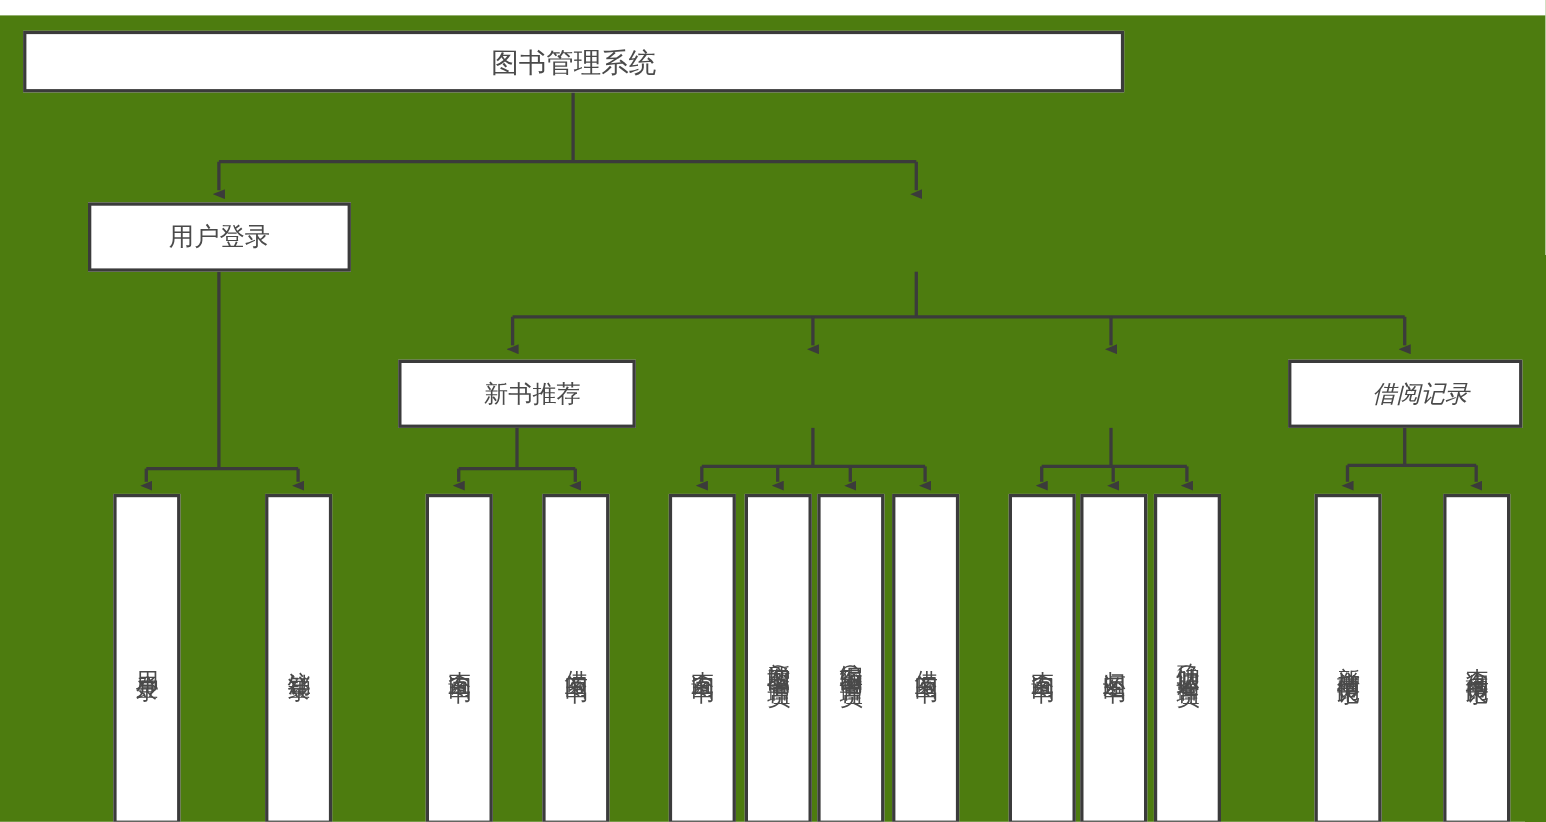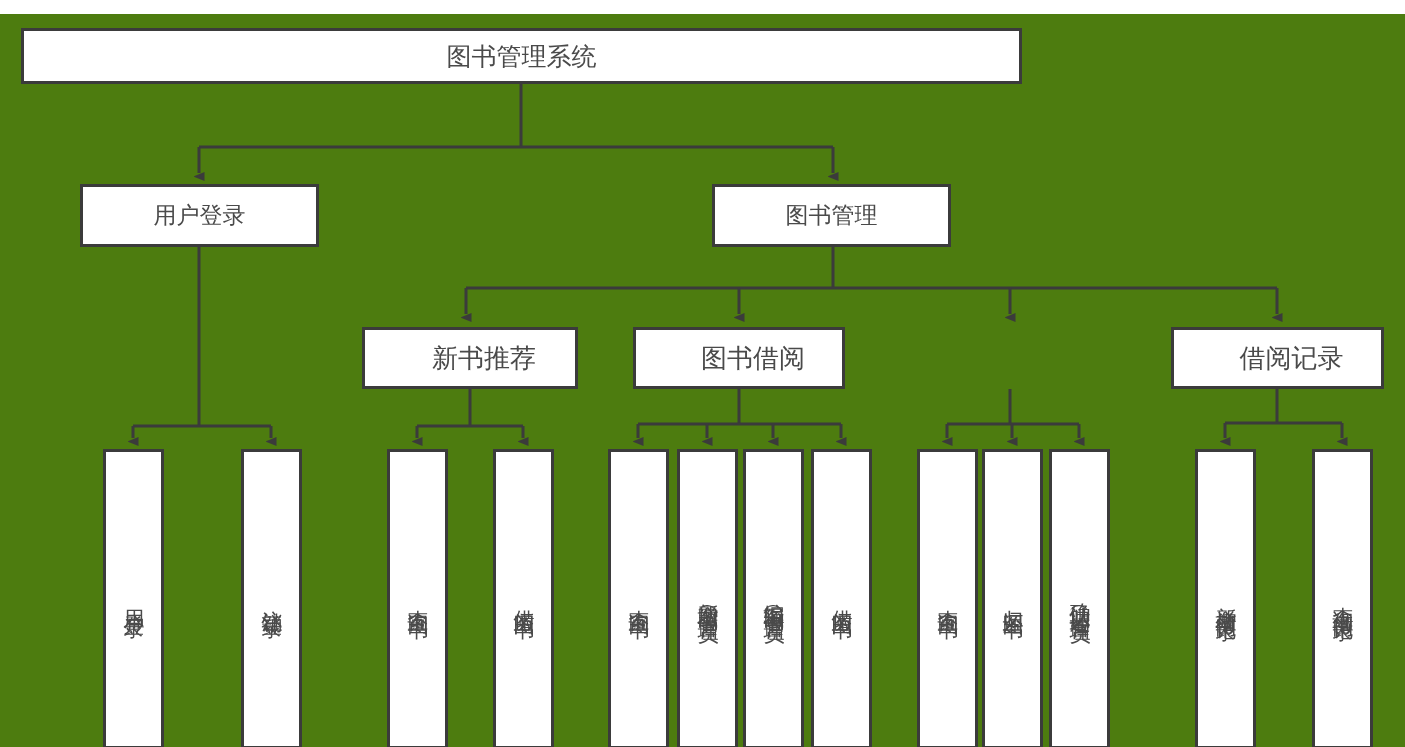--- a/index.html
+++ b/index.html
@@ -6,21 +6,21 @@
   body{width:1405px;height:747px;overflow:hidden;
        font-family:"DejaVu Sans","Liberation Sans",sans-serif;}
   #stage{position:relative;width:1405px;height:747px;background:#4d7c0f;margin-top:14px;}
   svg.edges{position:absolute;left:0;top:0;width:1405px;height:747px;}
   .node{position:absolute;box-sizing:border-box;
         border:3px solid #3b3b3b;background:#ffffff;
         display:flex;align-items:center;justify-content:center;
         color:#4a4a4a;}
   .node.lvl1{font-size:25px;}
   .node.lvl2{font-size:23px;}
-  .node.lvl3{font-size:26px;padding-left:28px;}
+  .node.lvl3{font-size:22px;padding-left:28px;}
   .leaf{position:absolute;box-sizing:border-box;
         border:3px solid #3b3b3b;background:#ffffff;
         display:flex;align-items:center;justify-content:center;
         color:#4a4a4a;font-size:21px;}
   .leaf span{writing-mode:vertical-rl;text-orientation:upright;
              letter-spacing:3px;line-height:1;white-space:nowrap;
              display:block;}
   .watermark{position:absolute;color:#c9c9c9;font-size:17px;
              letter-spacing:.5px;white-space:nowrap;}
 </style>
@@ -79,31 +79,25 @@
     </g>
   </svg>
 
   <div class="node lvl1" style="left:21px;top:14px;width:1001px;height:56px;">
     <span>图书管理系统</span>
   </div>
 
   <div class="node lvl2" style="left:80px;top:170px;width:239px;height:63px;">
     <span>用户登录</span>
   </div>
-  <div class="node lvl2" style="left:712px;top:170px;width:239px;height:63px;">
-    <span>图书管理</span>
-  </div>
 
   <div class="node lvl3" style="left:362px;top:313px;width:216px;height:62px;">
     <span>新书推荐</span>
   </div>
-  <div class="node lvl3" style="left:633px;top:313px;width:212px;height:62px;">
-    <span>图书借阅</span>
-  </div>
-  <div class="node lvl3" style="left:1171px;top:313px;width:213px;height:62px;">
+  <div class="node lvl3" style="left:1171px;top:313px;width:213px;height:62px;font-style:italic;">
     <span>借阅记录</span>
   </div>
 
   <div class="leaf" style="left:103px;top:435px;width:61px;height:300px;">
     <span>用户登录</span>
   </div>
   <div class="leaf" style="left:241px;top:435px;width:61px;height:300px;">
     <span>注销登录</span>
   </div>
 

